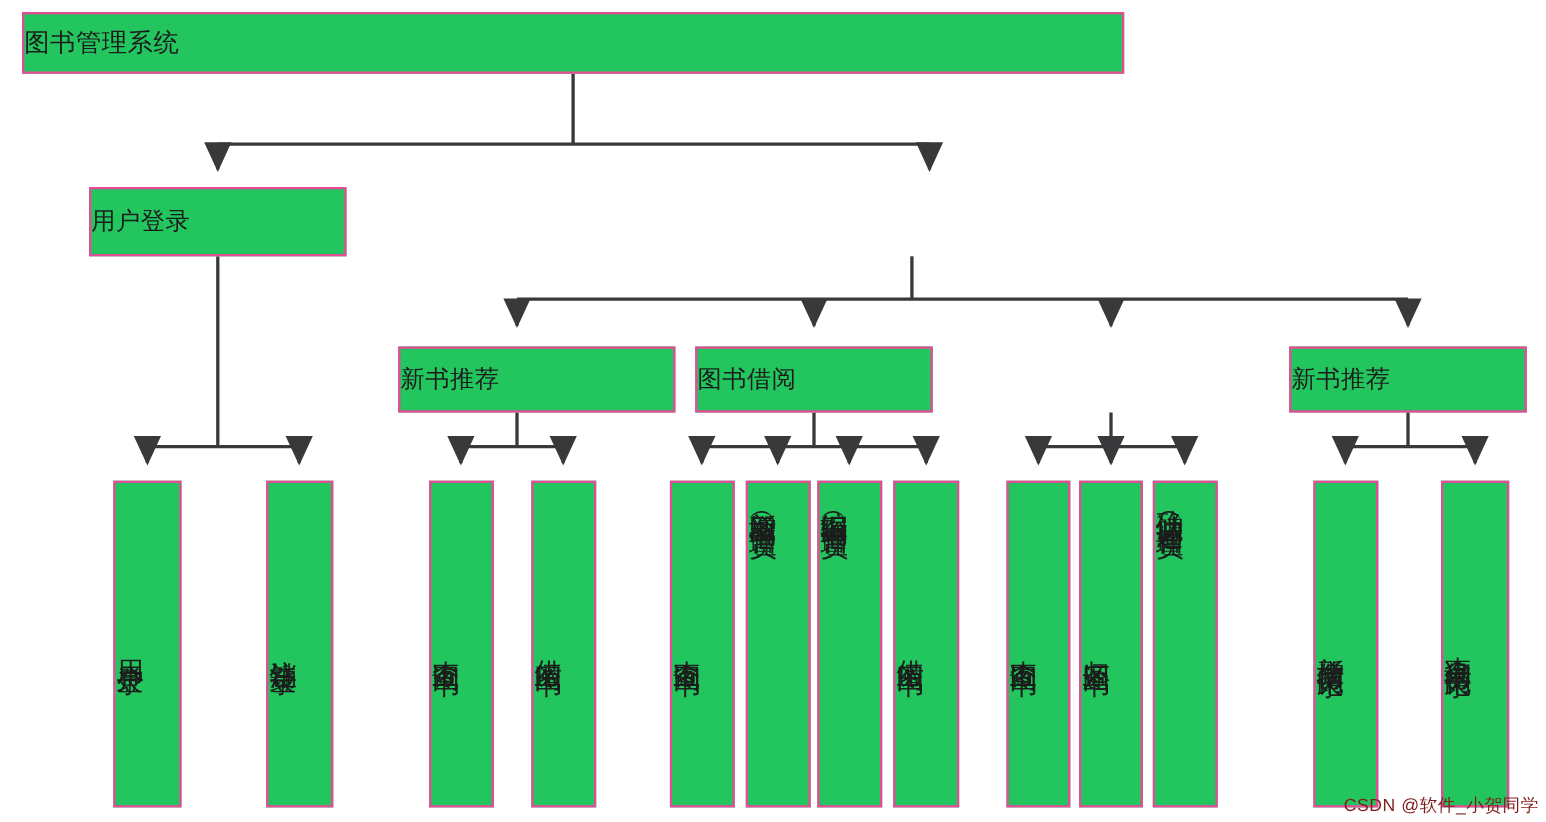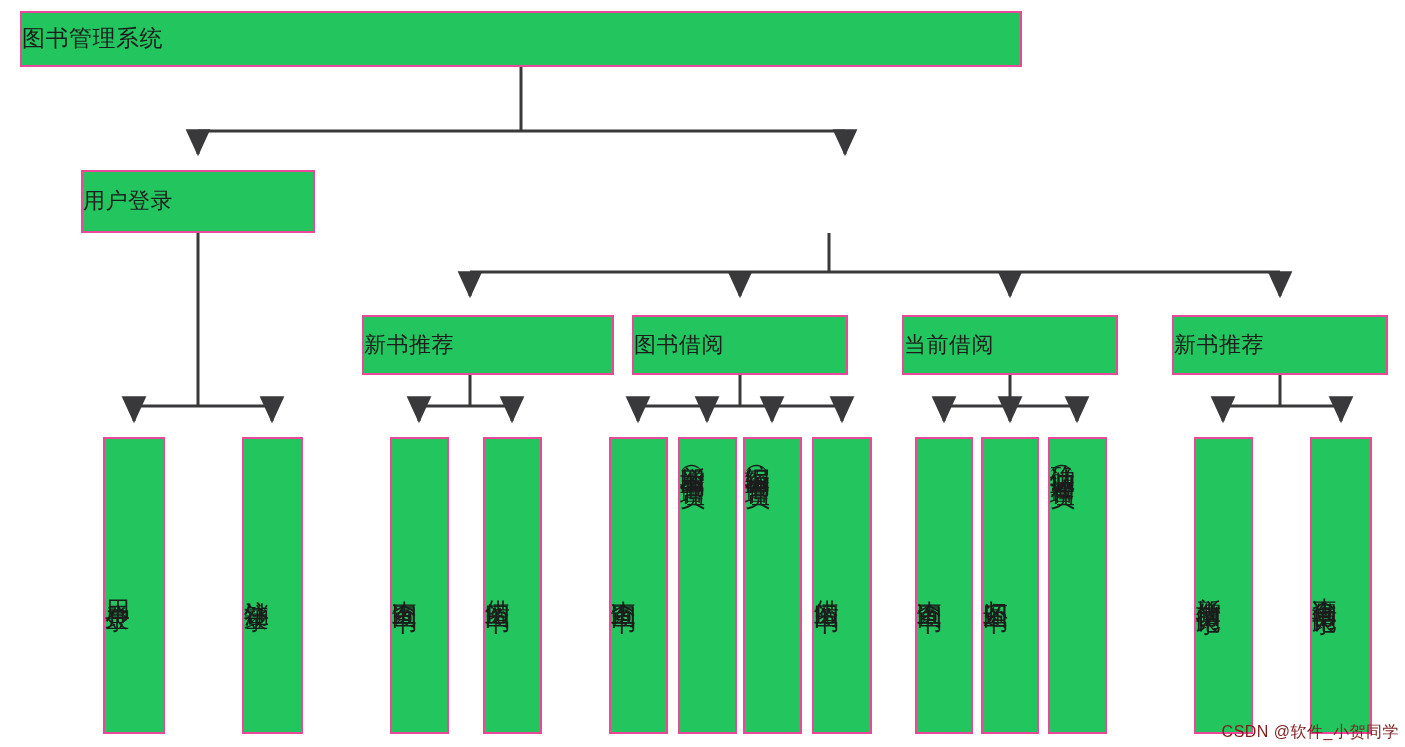--- a/index.html
+++ b/index.html
@@ -141,23 +141,20 @@
   <div class="node horiz" style="left:81px; top:170px; width:234px; height:63px;">
     <span class="lbl">用户登录</span>
   </div>
 
   <div class="node horiz" style="left:362px; top:315px; width:252px; height:60px;">
     <span class="lbl">新书推荐</span>
   </div>
   <div class="node horiz" style="left:632px; top:315px; width:216px; height:60px;">
     <span class="lbl">图书借阅</span>
   </div>
-  <div class="node horiz" style="left:902px; top:315px; width:216px; height:60px;">
-    <span class="lbl">当前借阅</span>
-  </div>
   <div class="node horiz" style="left:1172px; top:315px; width:216px; height:60px;">
     <span class="lbl">新书推荐</span>
   </div>
 
   <div class="node vert center" style="left:103px; top:437px; width:62px; height:297px;">
     <span class="lbl">用户登录</span>
   </div>
   <div class="node vert center" style="left:242px; top:437px; width:61px; height:297px;">
     <span class="lbl">注销登录</span>
   </div>

